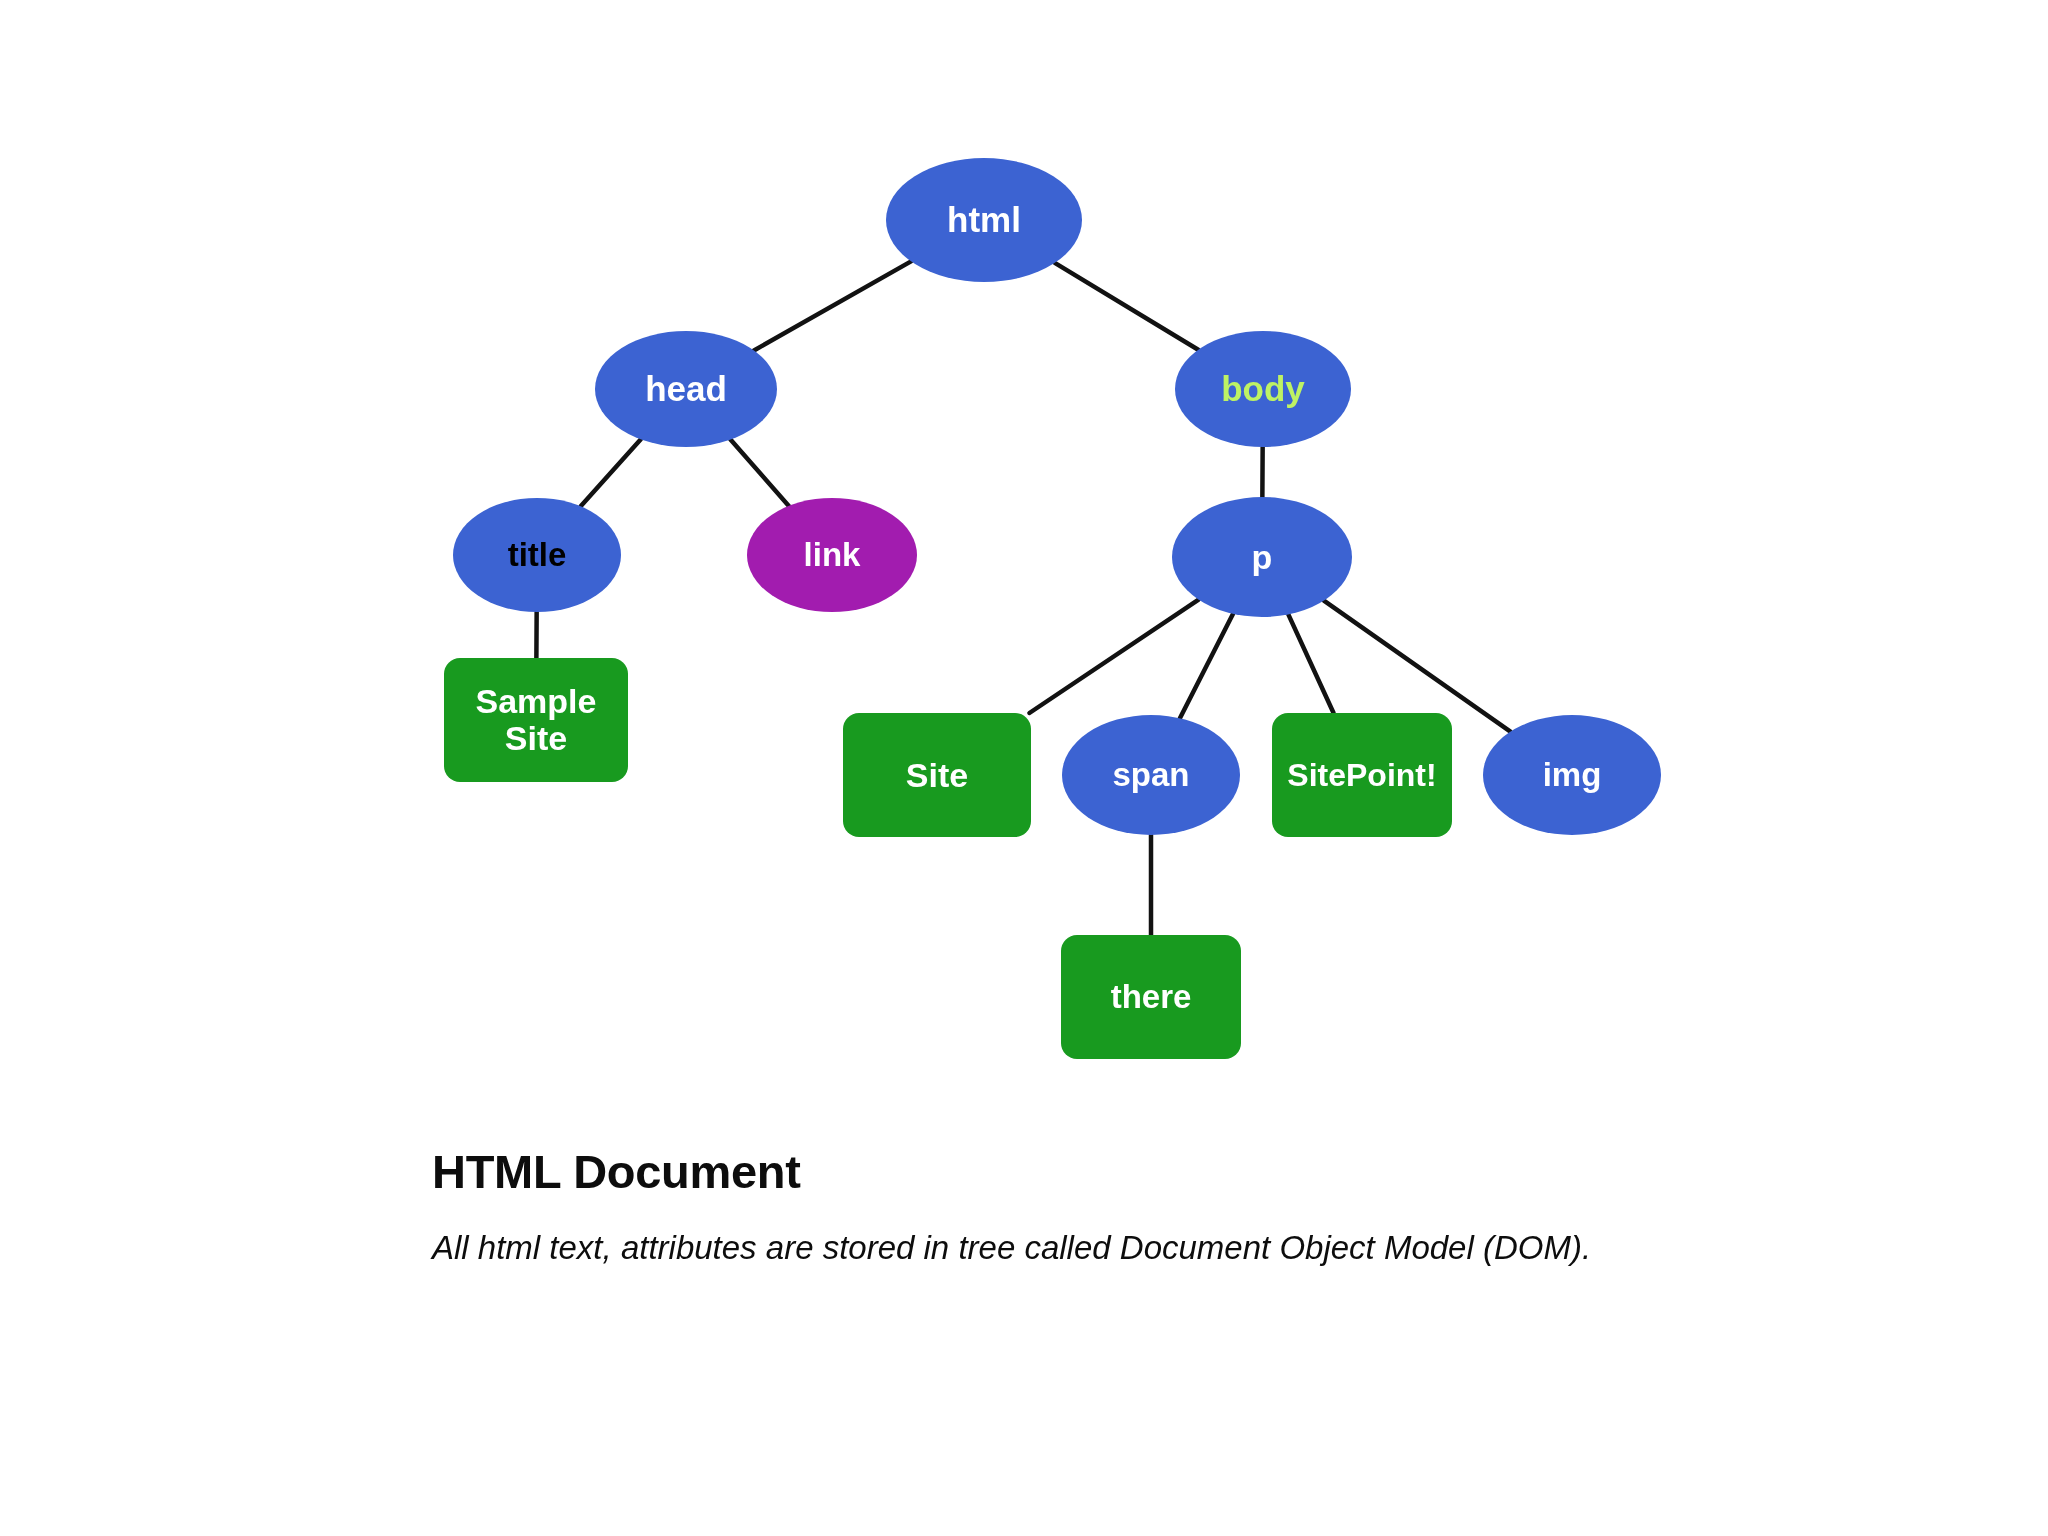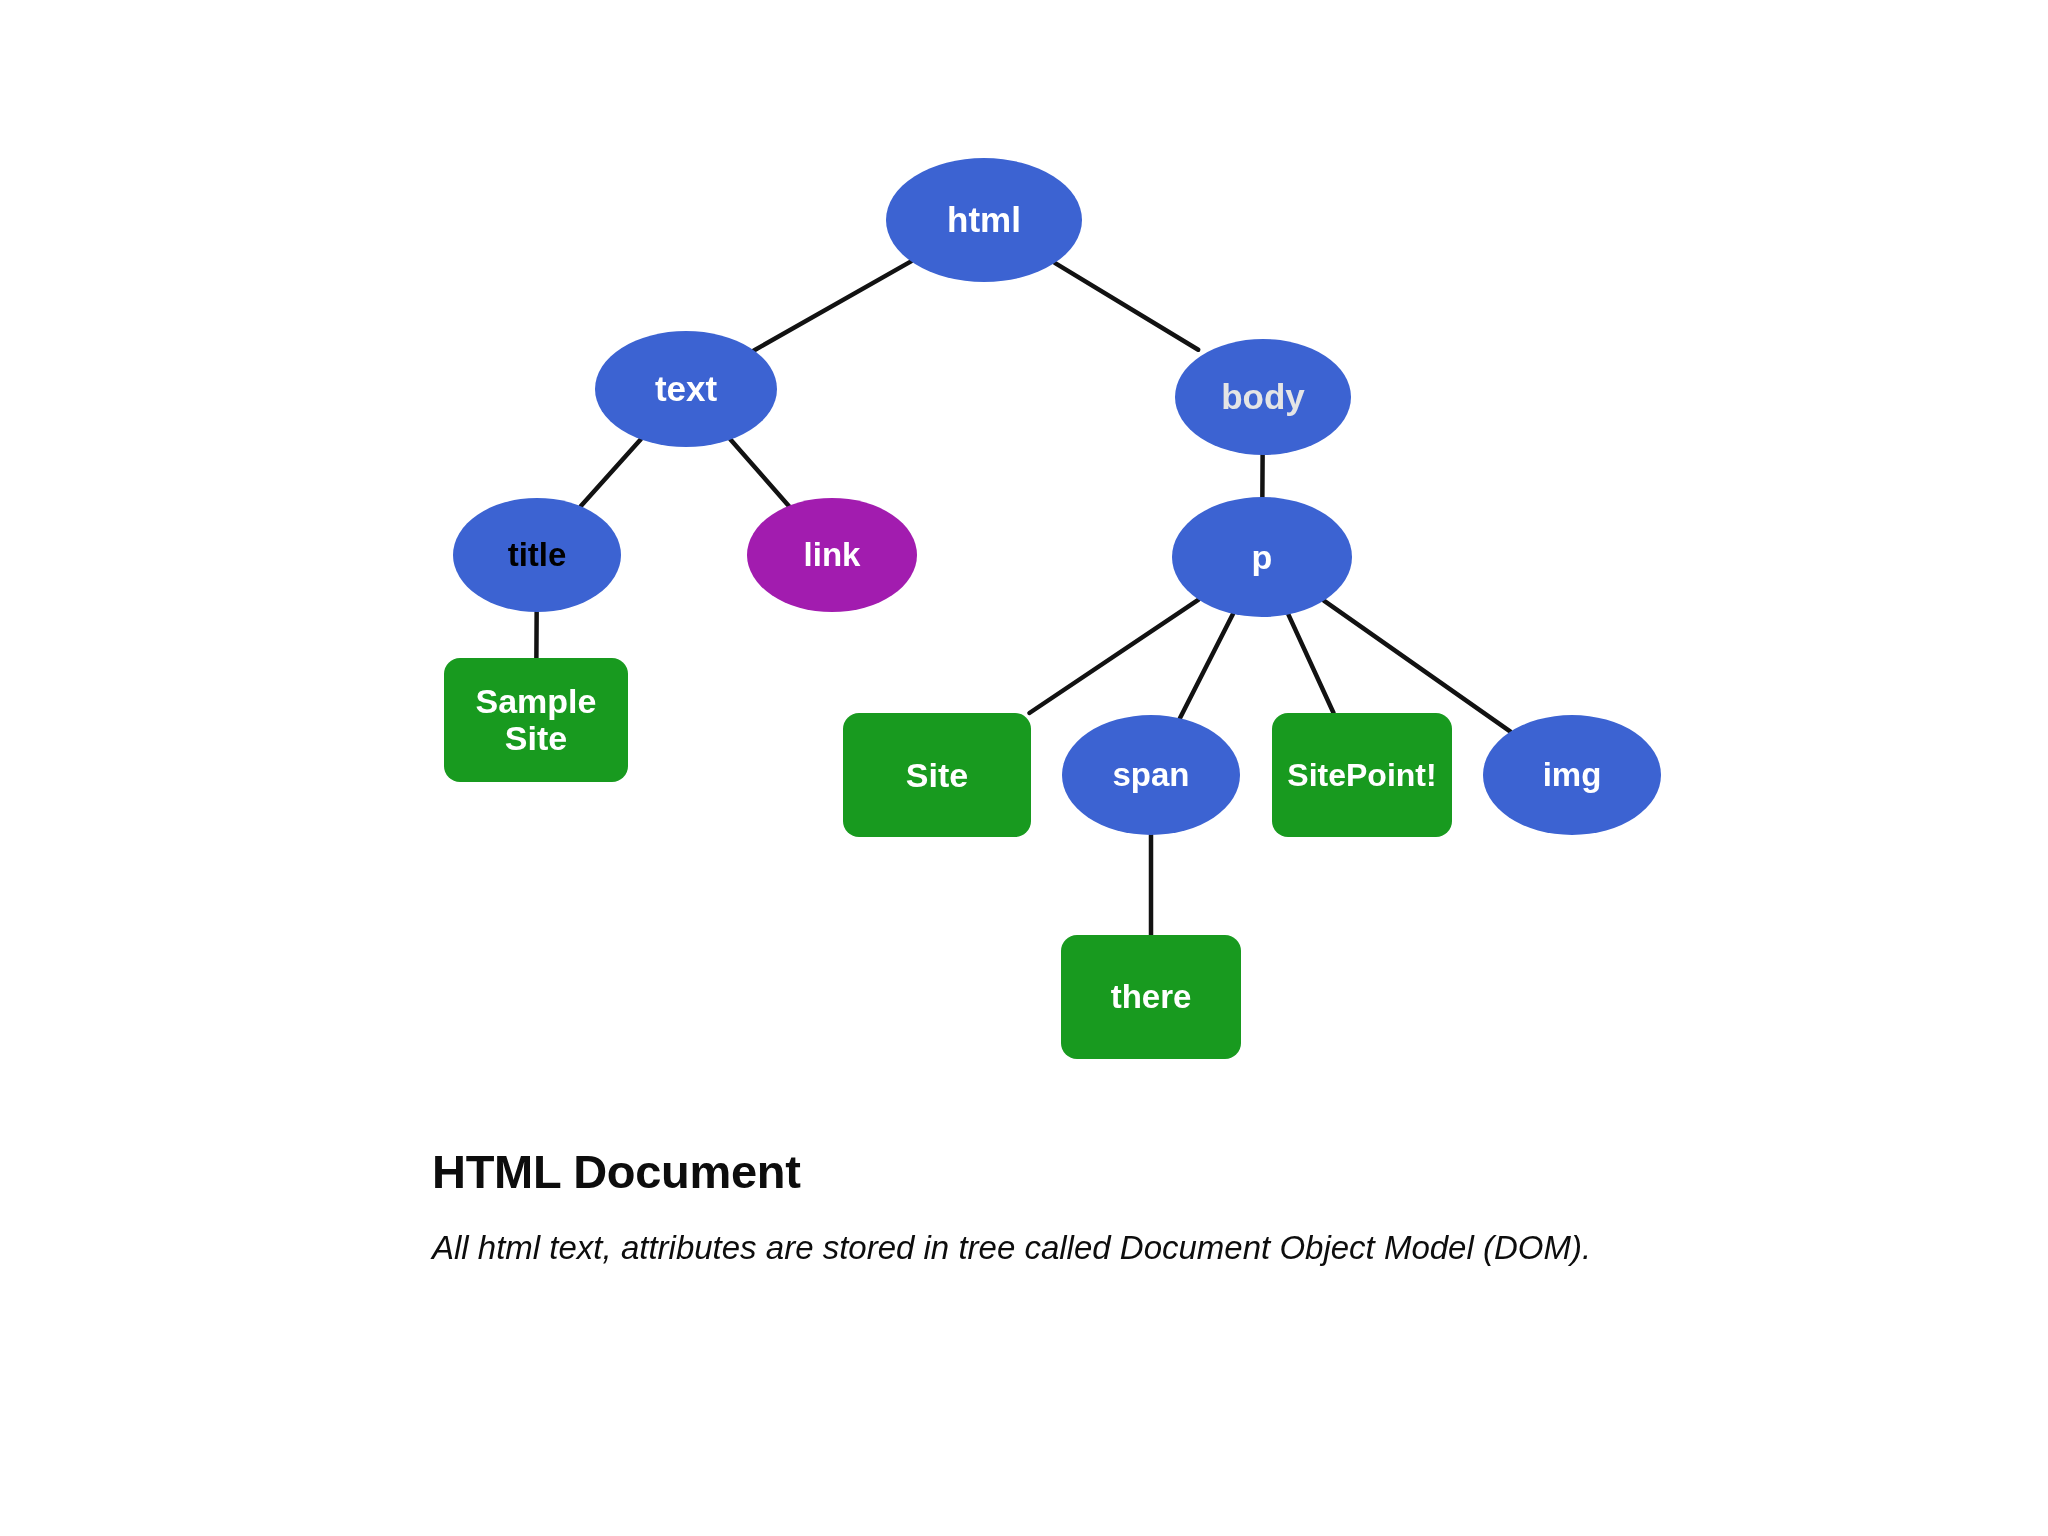--- a/index.html
+++ b/index.html
@@ -113,23 +113,23 @@
         <line x1="1233.0708086319796" y1="613.8158893534095" x2="1179.8954776083392" y2="718.2503232556943" stroke="#121212" stroke-width="4.5" stroke-linecap="round"></line>
         <line x1="1288.3197276913972" y1="614.3770063672459" x2="1333.559633027523" y2="713" stroke="#121212" stroke-width="4.5" stroke-linecap="round"></line>
         <line x1="1323.9191756054656" y1="600.5431621999726" x2="1510.4093478776413" y2="731.6878639913735" stroke="#121212" stroke-width="4.5" stroke-linecap="round"></line>
         <line x1="1151" y1="835" x2="1151" y2="935" stroke="#121212" stroke-width="4.5" stroke-linecap="round"></line>
       </svg>
     <div id="nodes">
         <div class="node element" style="left: 886px; top: 158px; width: 196px; height: 124px; background: rgb(60, 99, 210); color: rgb(255, 255, 255); font-size: 35px;">
           <span class="node-label">html</span>
         </div>
         <div class="node element" style="left: 595px; top: 331px; width: 182px; height: 116px; background: rgb(60, 99, 210); color: rgb(255, 255, 255); font-size: 35px;">
-          <span class="node-label">text</span>
+          <span class="node-label">head</span>
         </div>
-        <div class="node element" style="left: 1175px; top: 339px; width: 176px; height: 116px; background: rgb(60, 99, 210); color: #e5e5e5; font-size: 35px;">
+        <div class="node element" style="left: 1175px; top: 331px; width: 176px; height: 116px; background: rgb(60, 99, 210); color: #bef264; font-size: 35px;">
           <span class="node-label">body</span>
         </div>
         <div class="node element" style="left: 453px; top: 498px; width: 168px; height: 114px; background: rgb(60, 99, 210); color: #000000; font-size: 33px;">
           <span class="node-label">title</span>
         </div>
         <div class="node element" style="left: 747px; top: 498px; width: 170px; height: 114px; background: #a21caf; color: rgb(255, 255, 255); font-size: 33px;">
           <span class="node-label">link</span>
         </div>
         <div class="node element" style="left: 1172px; top: 497px; width: 180px; height: 120px; background: rgb(60, 99, 210); color: rgb(255, 255, 255); font-size: 34px;">
           <span class="node-label">p</span>

